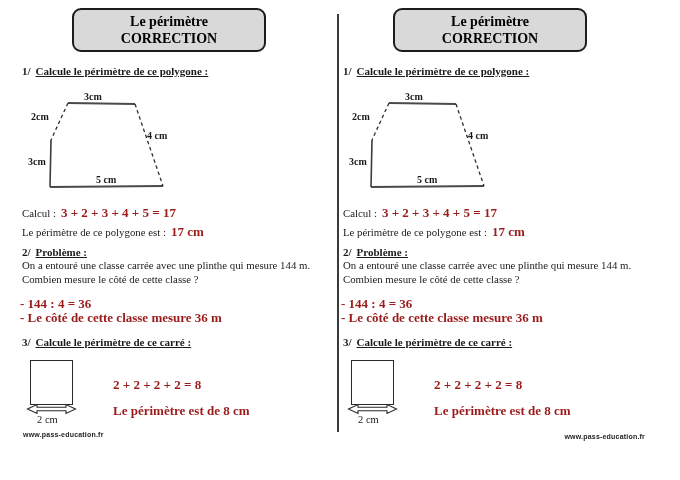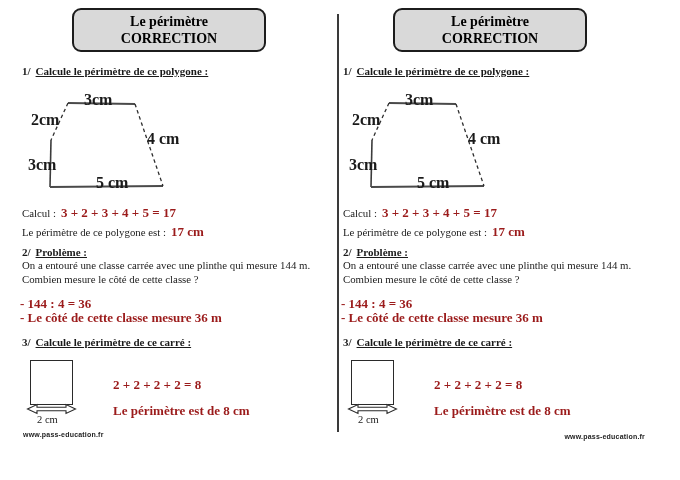--- a/index.html
+++ b/index.html
@@ -26,21 +26,21 @@
   }
 
   .t{position:absolute;white-space:nowrap;}
   .line{display:flex;gap:5px;align-items:baseline;}
   .b{font-weight:bold;}
   .u{text-decoration:underline;}
   .red{color:var(--red);font-weight:bold;}
   .h{font-size:11px;font-weight:bold;}
   .body-text{font-size:10.8px;}
   .small-eq{font-size:13px;}
-  .dim{font-size:16px;}
+  .dim{font-size:10px;}
 
   svg.poly{position:absolute;left:20px;top:88px;width:160px;height:104px;}
   svg.poly .solid{stroke:var(--line);stroke-width:1.6;}
   svg.poly .thick{stroke:#4a4a4a;stroke-width:2;}
   svg.poly .dash{stroke:#2e2e2e;stroke-width:1.3;stroke-dasharray:3.5 3;}
 
   .square{
     position:absolute;left:30px;top:360px;width:41px;height:43px;
     background:#fff;border:1.4px solid #2a2a2a;
   }

